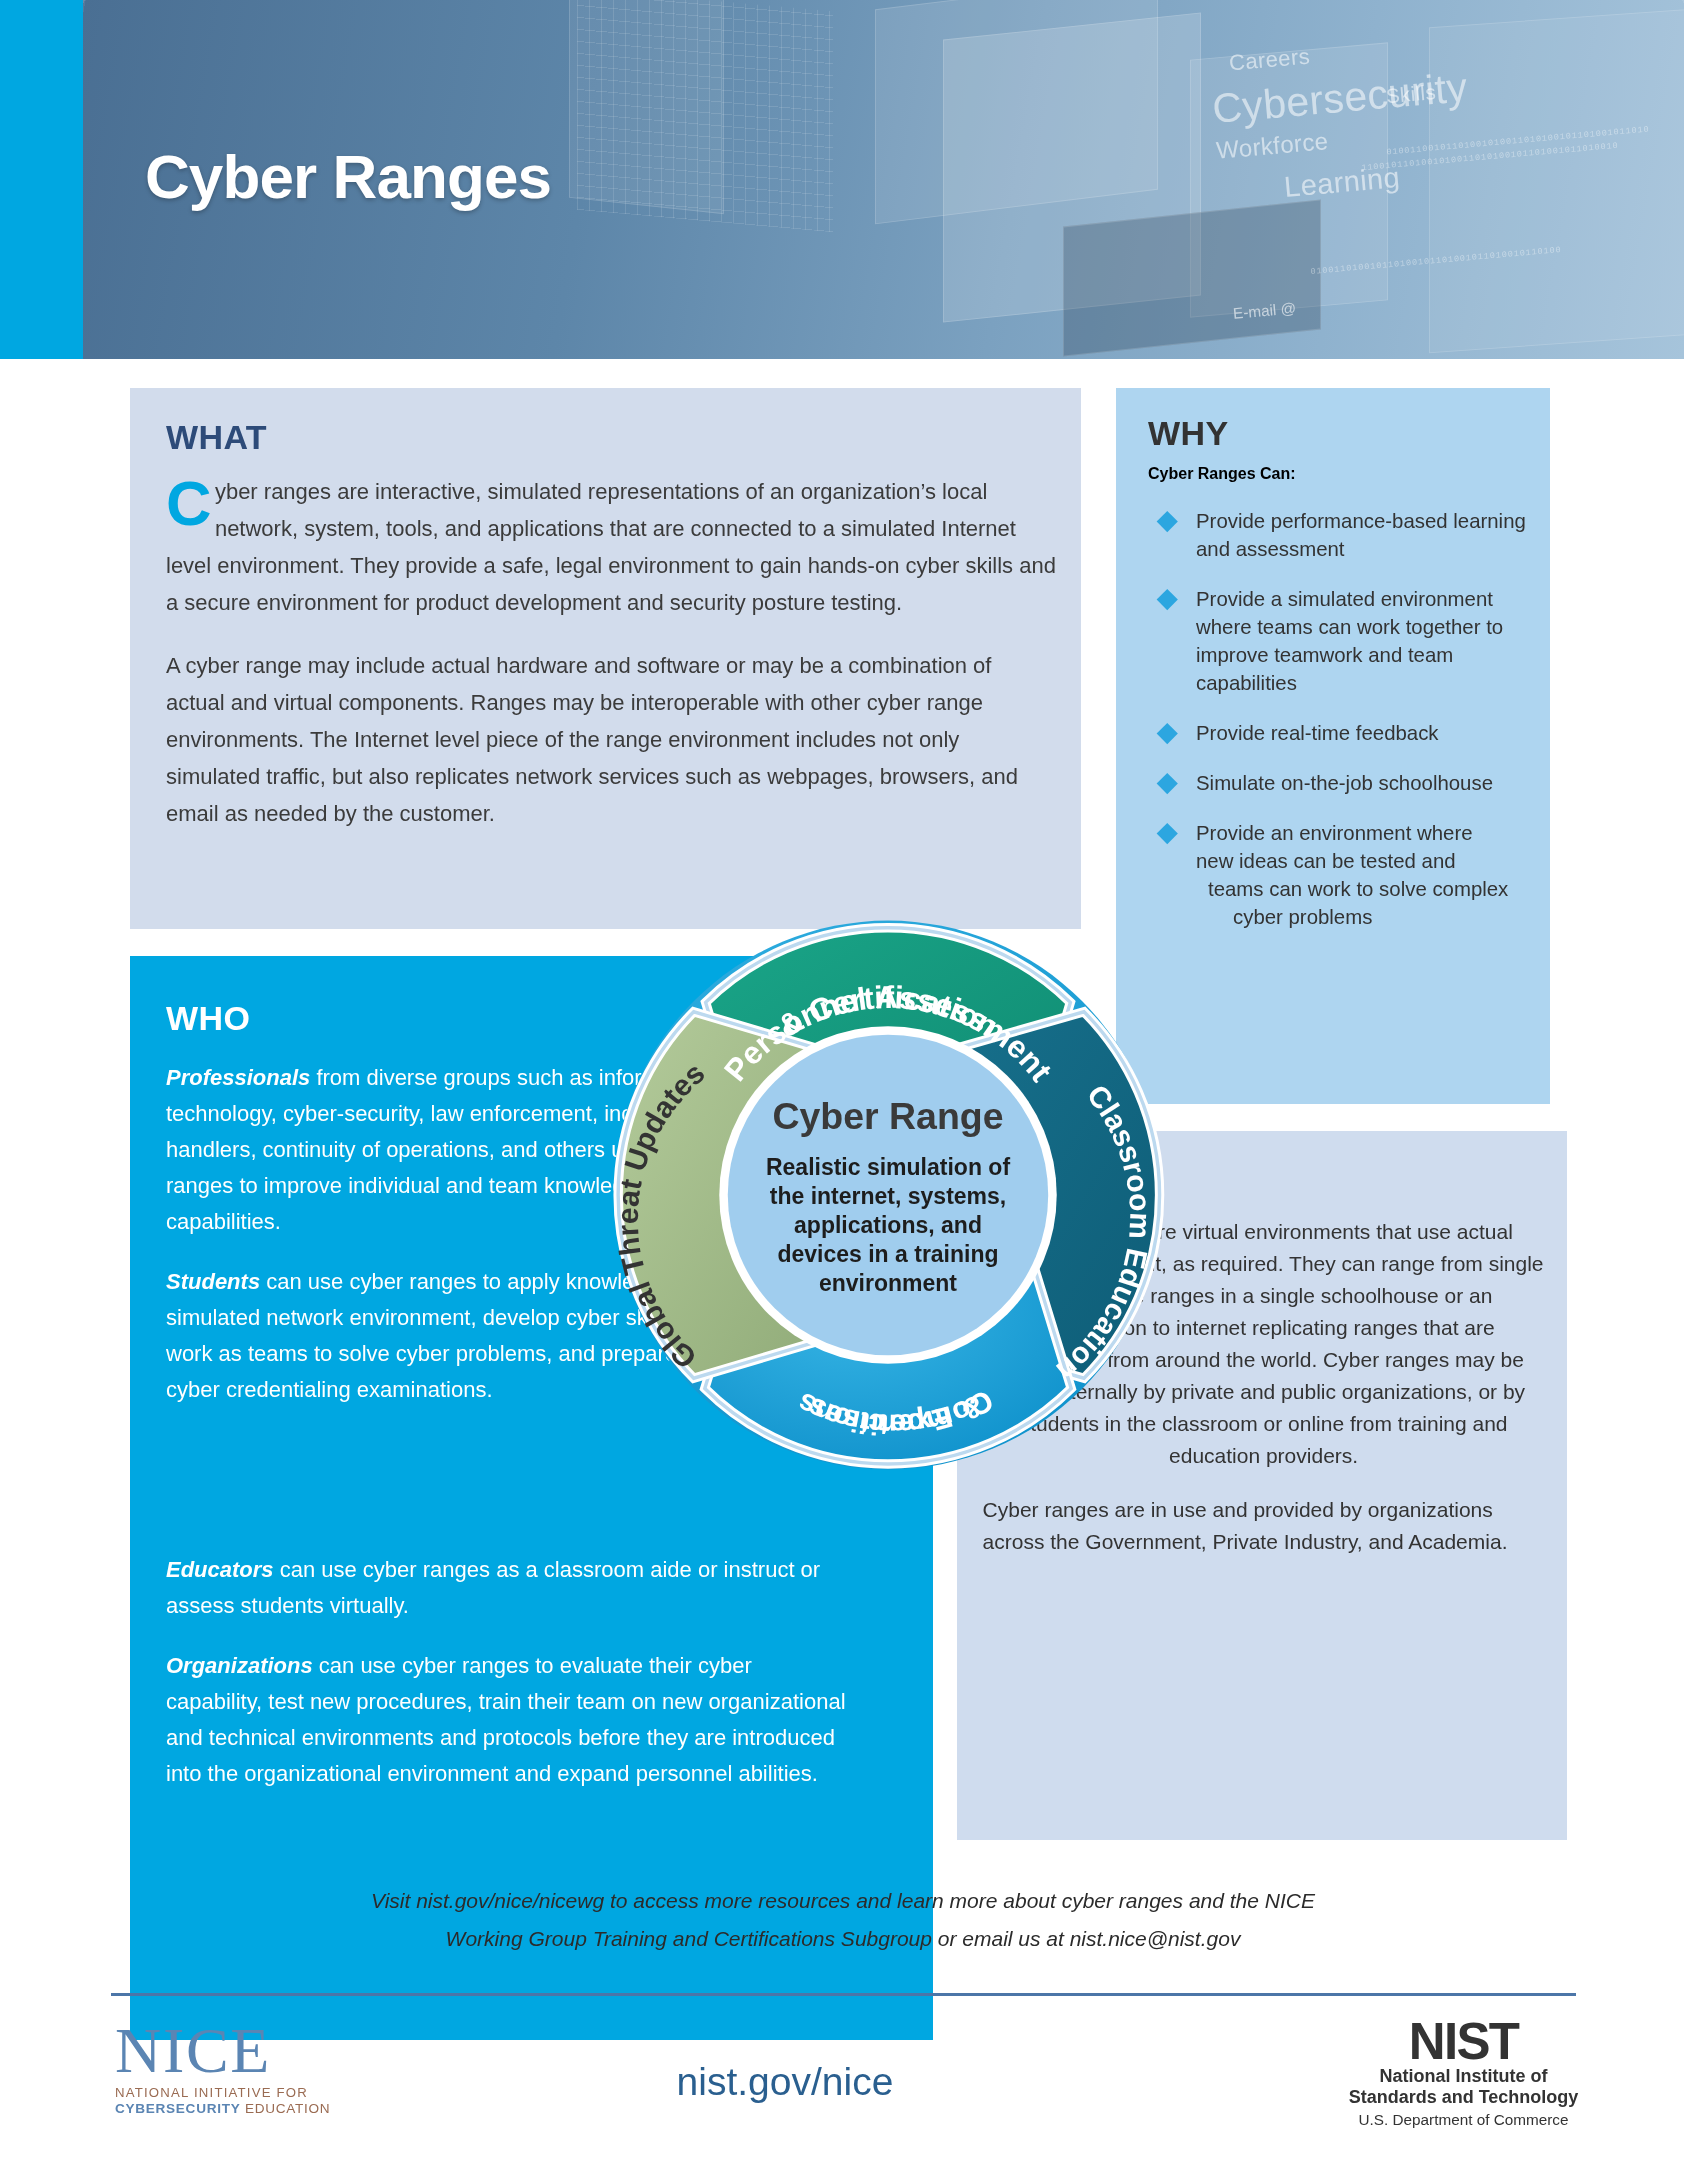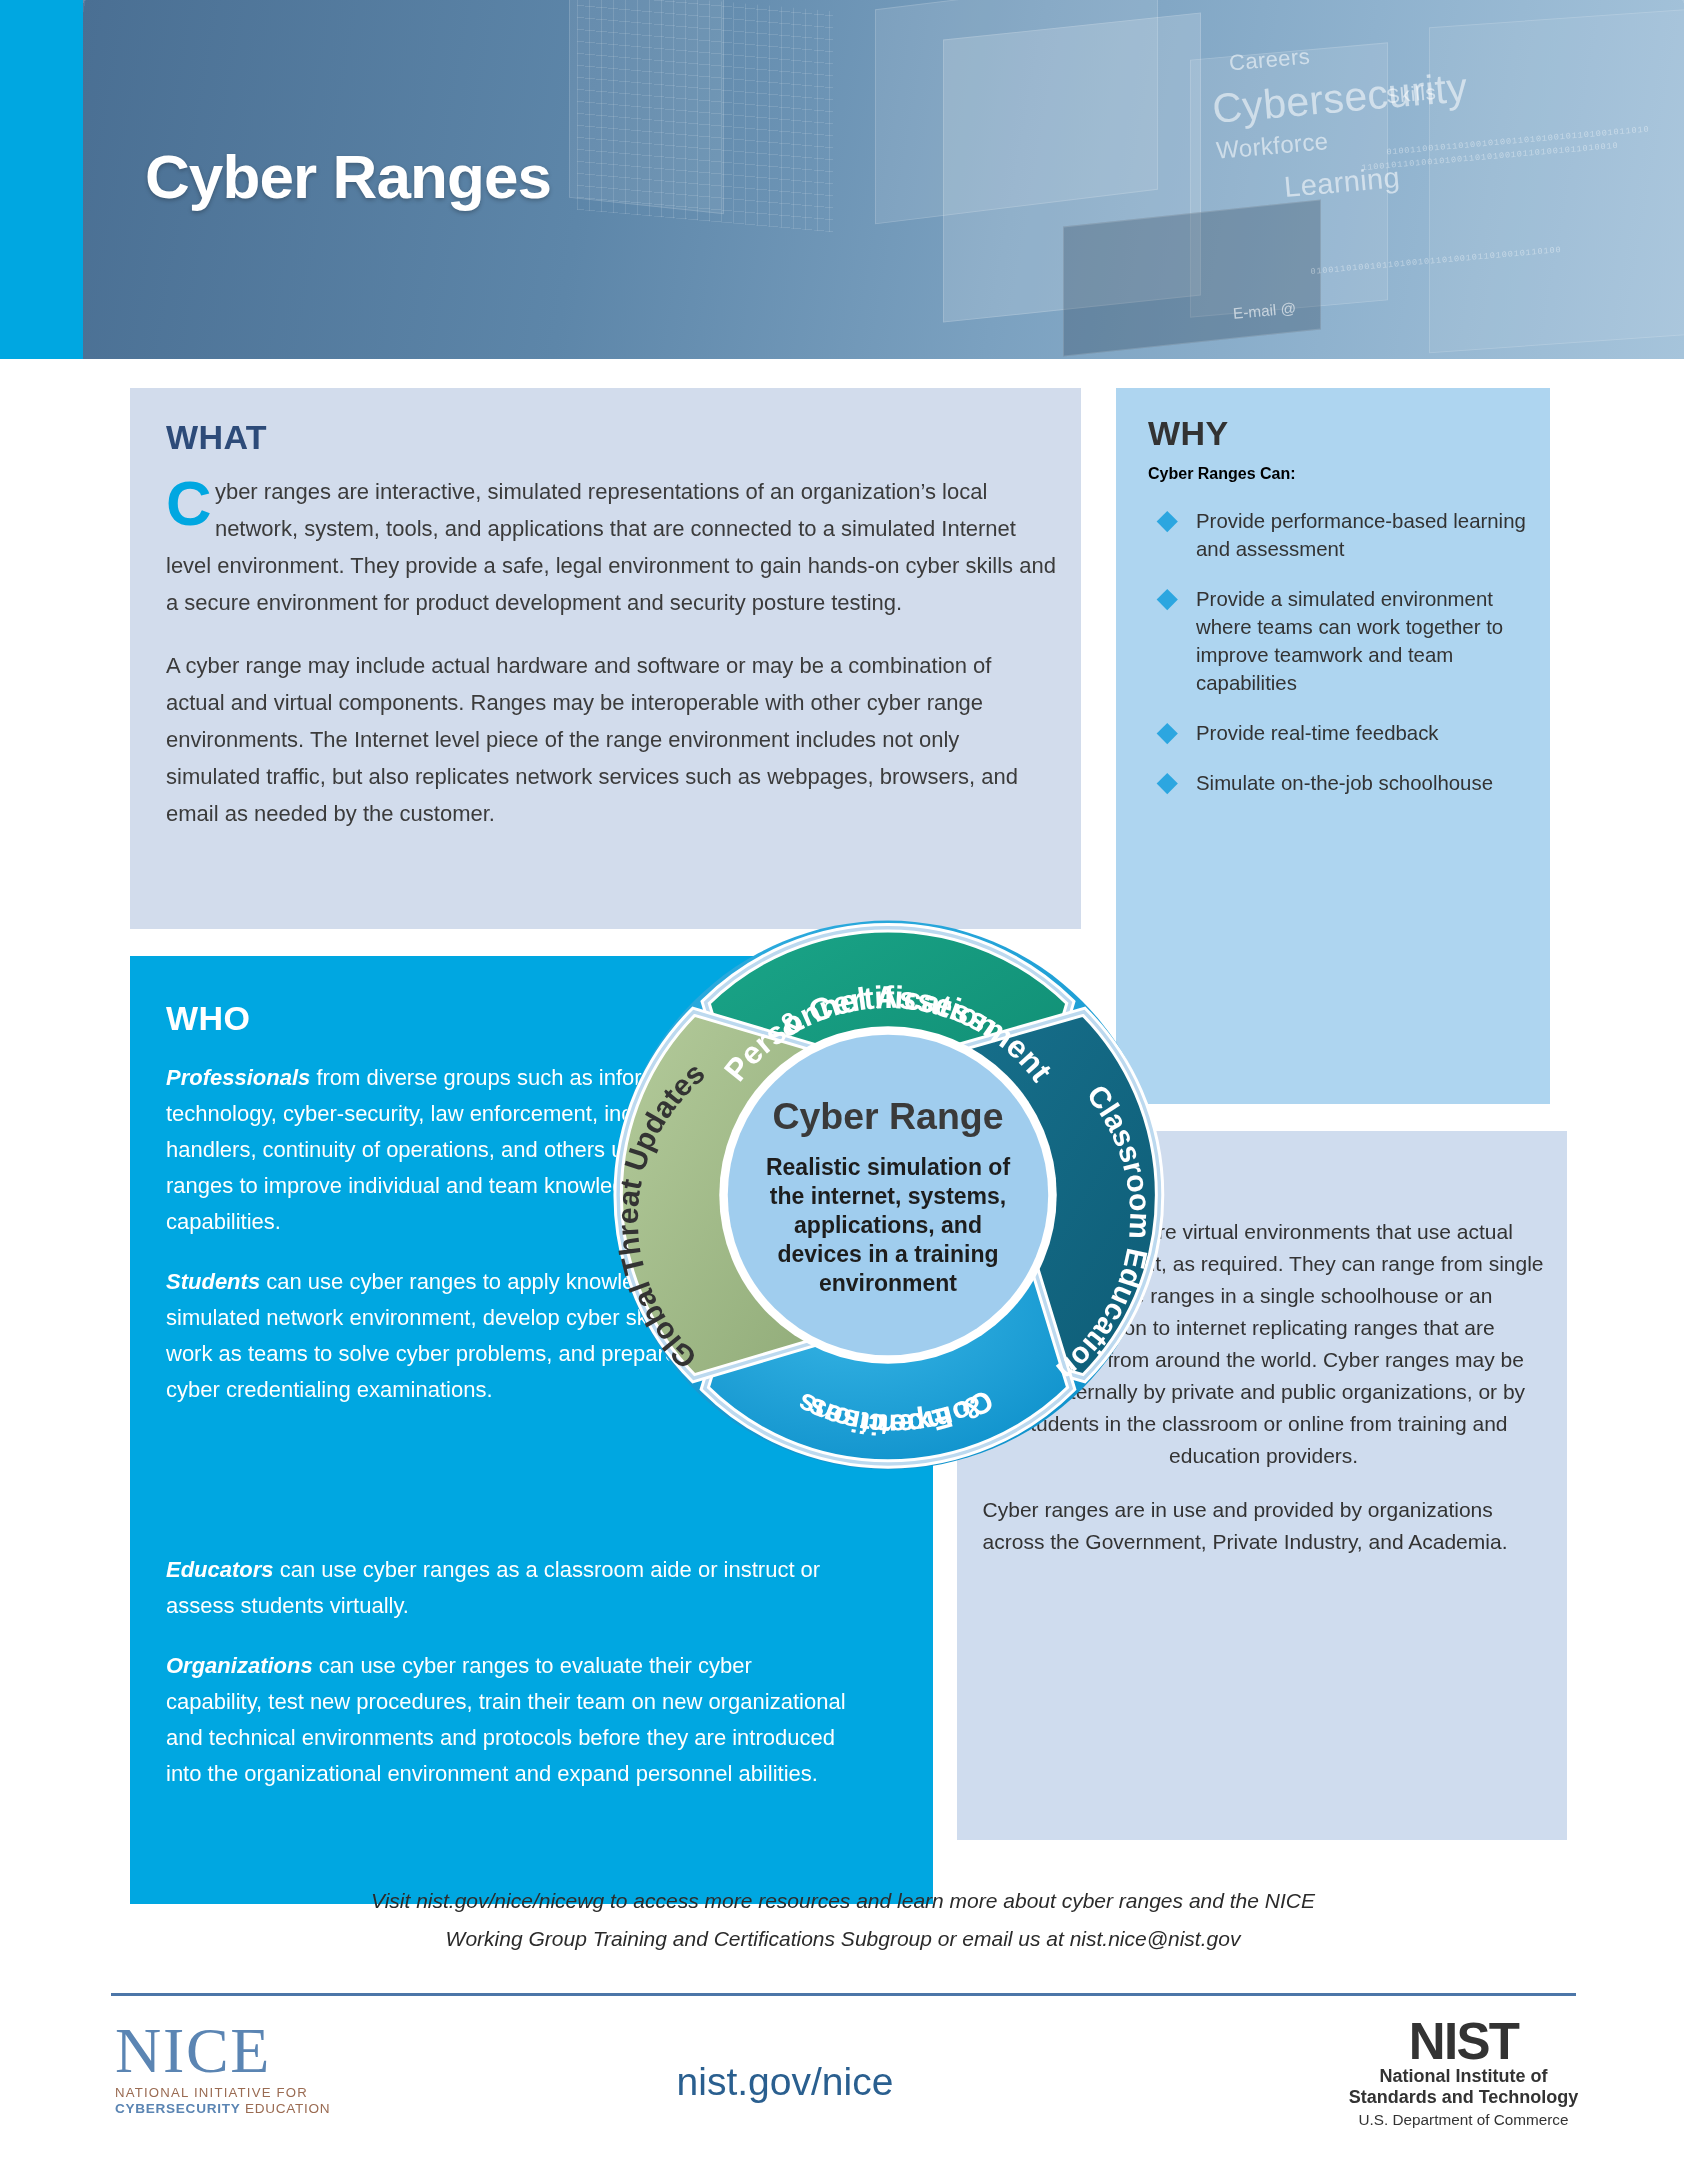--- a/index.html
+++ b/index.html
@@ -43,21 +43,21 @@
   .hp-b2{left:1278px;top:152px;}
   .hp-b3{left:1227px;top:256px;}
   .hp-email{position:absolute;left:1150px;top:302px;color:rgba(255,255,255,0.6);font-size:15.3px;transform:rotate(-5deg);}
   .header-title{position:absolute;left:145px;top:141px;color:#fff;font-size:62px;font-weight:bold;
     letter-spacing:-0.9px;font-stretch:condensed;text-shadow:0 1.7px 4.3px rgba(0,0,0,0.25);}
 
   
   .panel{position:absolute;box-sizing:border-box;}
   .panel-what {left:130px;  top:388px;  width:951px; height:541px; background:#d2dcec;}
   .panel-why  {left:1116px; top:388px;  width:434px;  height:716px; background:#aed5f0;}
-  .panel-who  {left:130px;  top:956px; width:803px;  height:948px;background:#00a7e1;}
+  .panel-who  {left:130px;  top:956px; width:803px;  height:1084px;background:#00a7e1;}
   .panel-where{left:957px; top:1131px; width:610px;  height:709px; background:#cfdcee;}
 
   h2.sec{margin:0;font-weight:bold;letter-spacing:0.4px;}
   .h-what {position:absolute;left:36px;top:30px;font-size:34px;color:#2d4b79;}
   .h-why  {position:absolute;left:32px;top:25.6px;font-size:34px;color:#333333;}
   .h-who  {position:absolute;left:36px;top:43px;font-size:34px;color:#ffffff;}
   .h-where{position:absolute;left:49px;top:30px;font-size:34px;color:#2d4b79;}
 
   .body-what{position:absolute;left:36px;top:85px;width:890px;color:#3b3b3b;
     font-size:22px;line-height:37px;font-stretch:condensed;}
@@ -157,20 +157,27 @@
       <span class="dia"></span>
       <span>Provide a simulated environment where teams can work together to improve teamwork and team capabilities</span>
     </li>
     <li>
       <span class="dia"></span>
       <span>Provide real-time feedback</span>
     </li>
     <li>
       <span class="dia"></span>
       <span>Simulate on-the-job schoolhouse</span>
+    </li>
+    <li>
+      <span class="dia"></span>
+      <span>Provide an environment where</span>
+      <span class="ind1" style="padding-left:0;">new ideas can be tested and</span>
+      <span class="ind1">teams can work to solve complex</span>
+      <span class="ind2">cyber problems</span>
     </li>
   </ul>
 </div>
 
 <div class="panel panel-who">
   <h2 class="sec h-who">WHO</h2>
   <div class="who-body">
     <p>
       <span class="lead">Professionals</span><span> from diverse groups such as information technology, cyber-security, law enforcement, incident handlers, continuity of operations, and others use cyber ranges to improve individual and team knowledge and capabilities.</span>
     </p>

